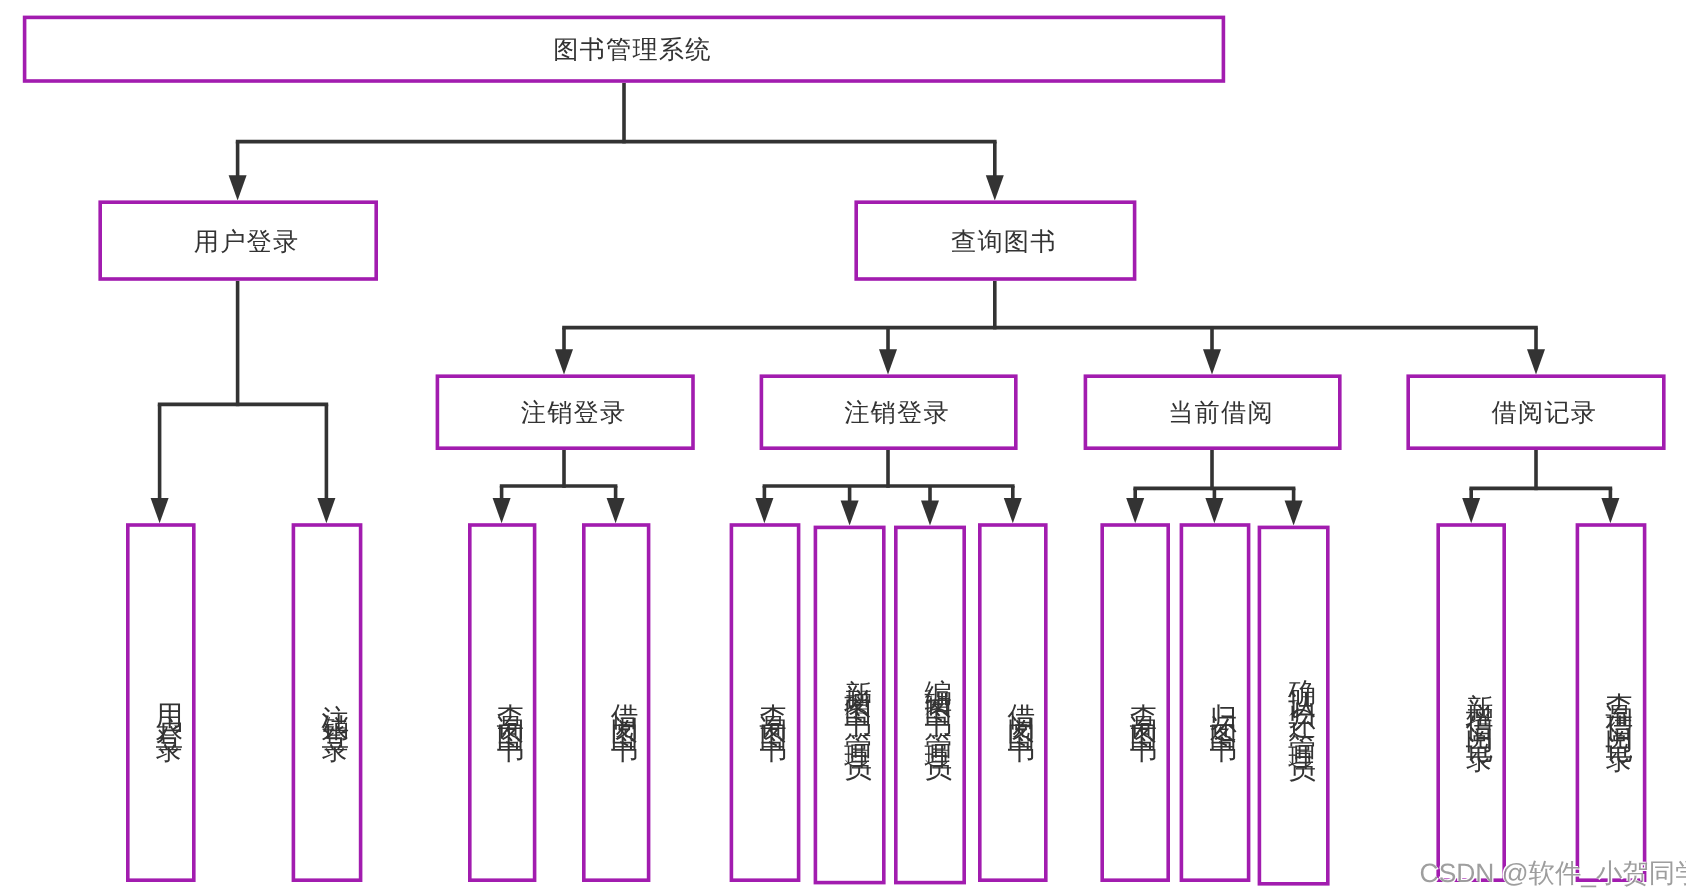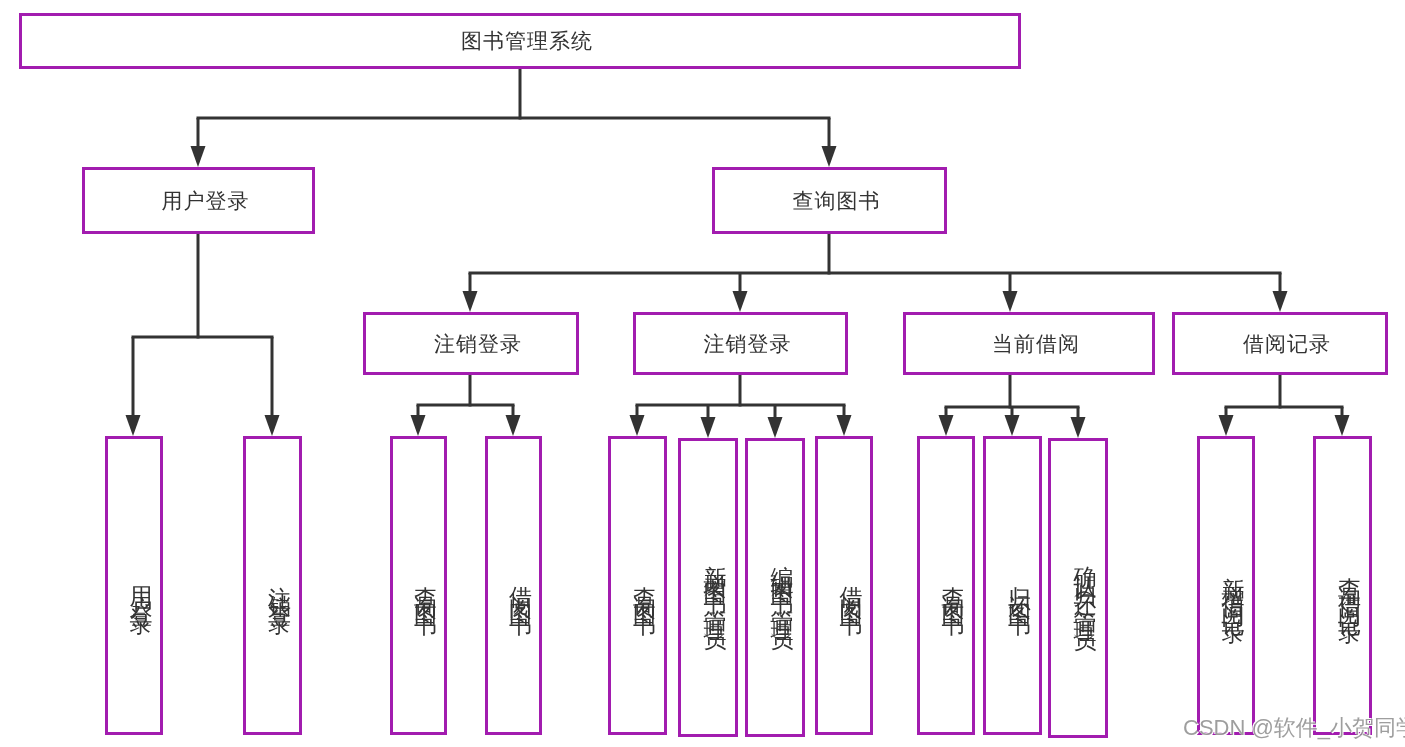--- a/index.html
+++ b/index.html
@@ -126,21 +126,21 @@
   <div class="node h" style="left:712px;top:167px;width:235px;height:67px">
     <span>查询图书</span>
   </div>
 
   <div class="node h" style="left:363px;top:312px;width:216px;height:63px">
     <span>注销登录</span>
   </div>
   <div class="node h" style="left:633px;top:312px;width:215px;height:63px">
     <span>注销登录</span>
   </div>
-  <div class="node h" style="left:903px;top:312px;width:252px;height:63px">
+  <div class="node h" style="left:903px;top:312px;width:215px;height:63px">
     <span>当前借阅</span>
   </div>
   <div class="node h" style="left:1172px;top:312px;width:216px;height:63px">
     <span>借阅记录</span>
   </div>
 
   <div class="node v" style="left:105px;top:436px;width:58px;height:299px">
     <span>用户登录</span>
   </div>
   <div class="node v" style="left:243px;top:436px;width:59px;height:299px">

